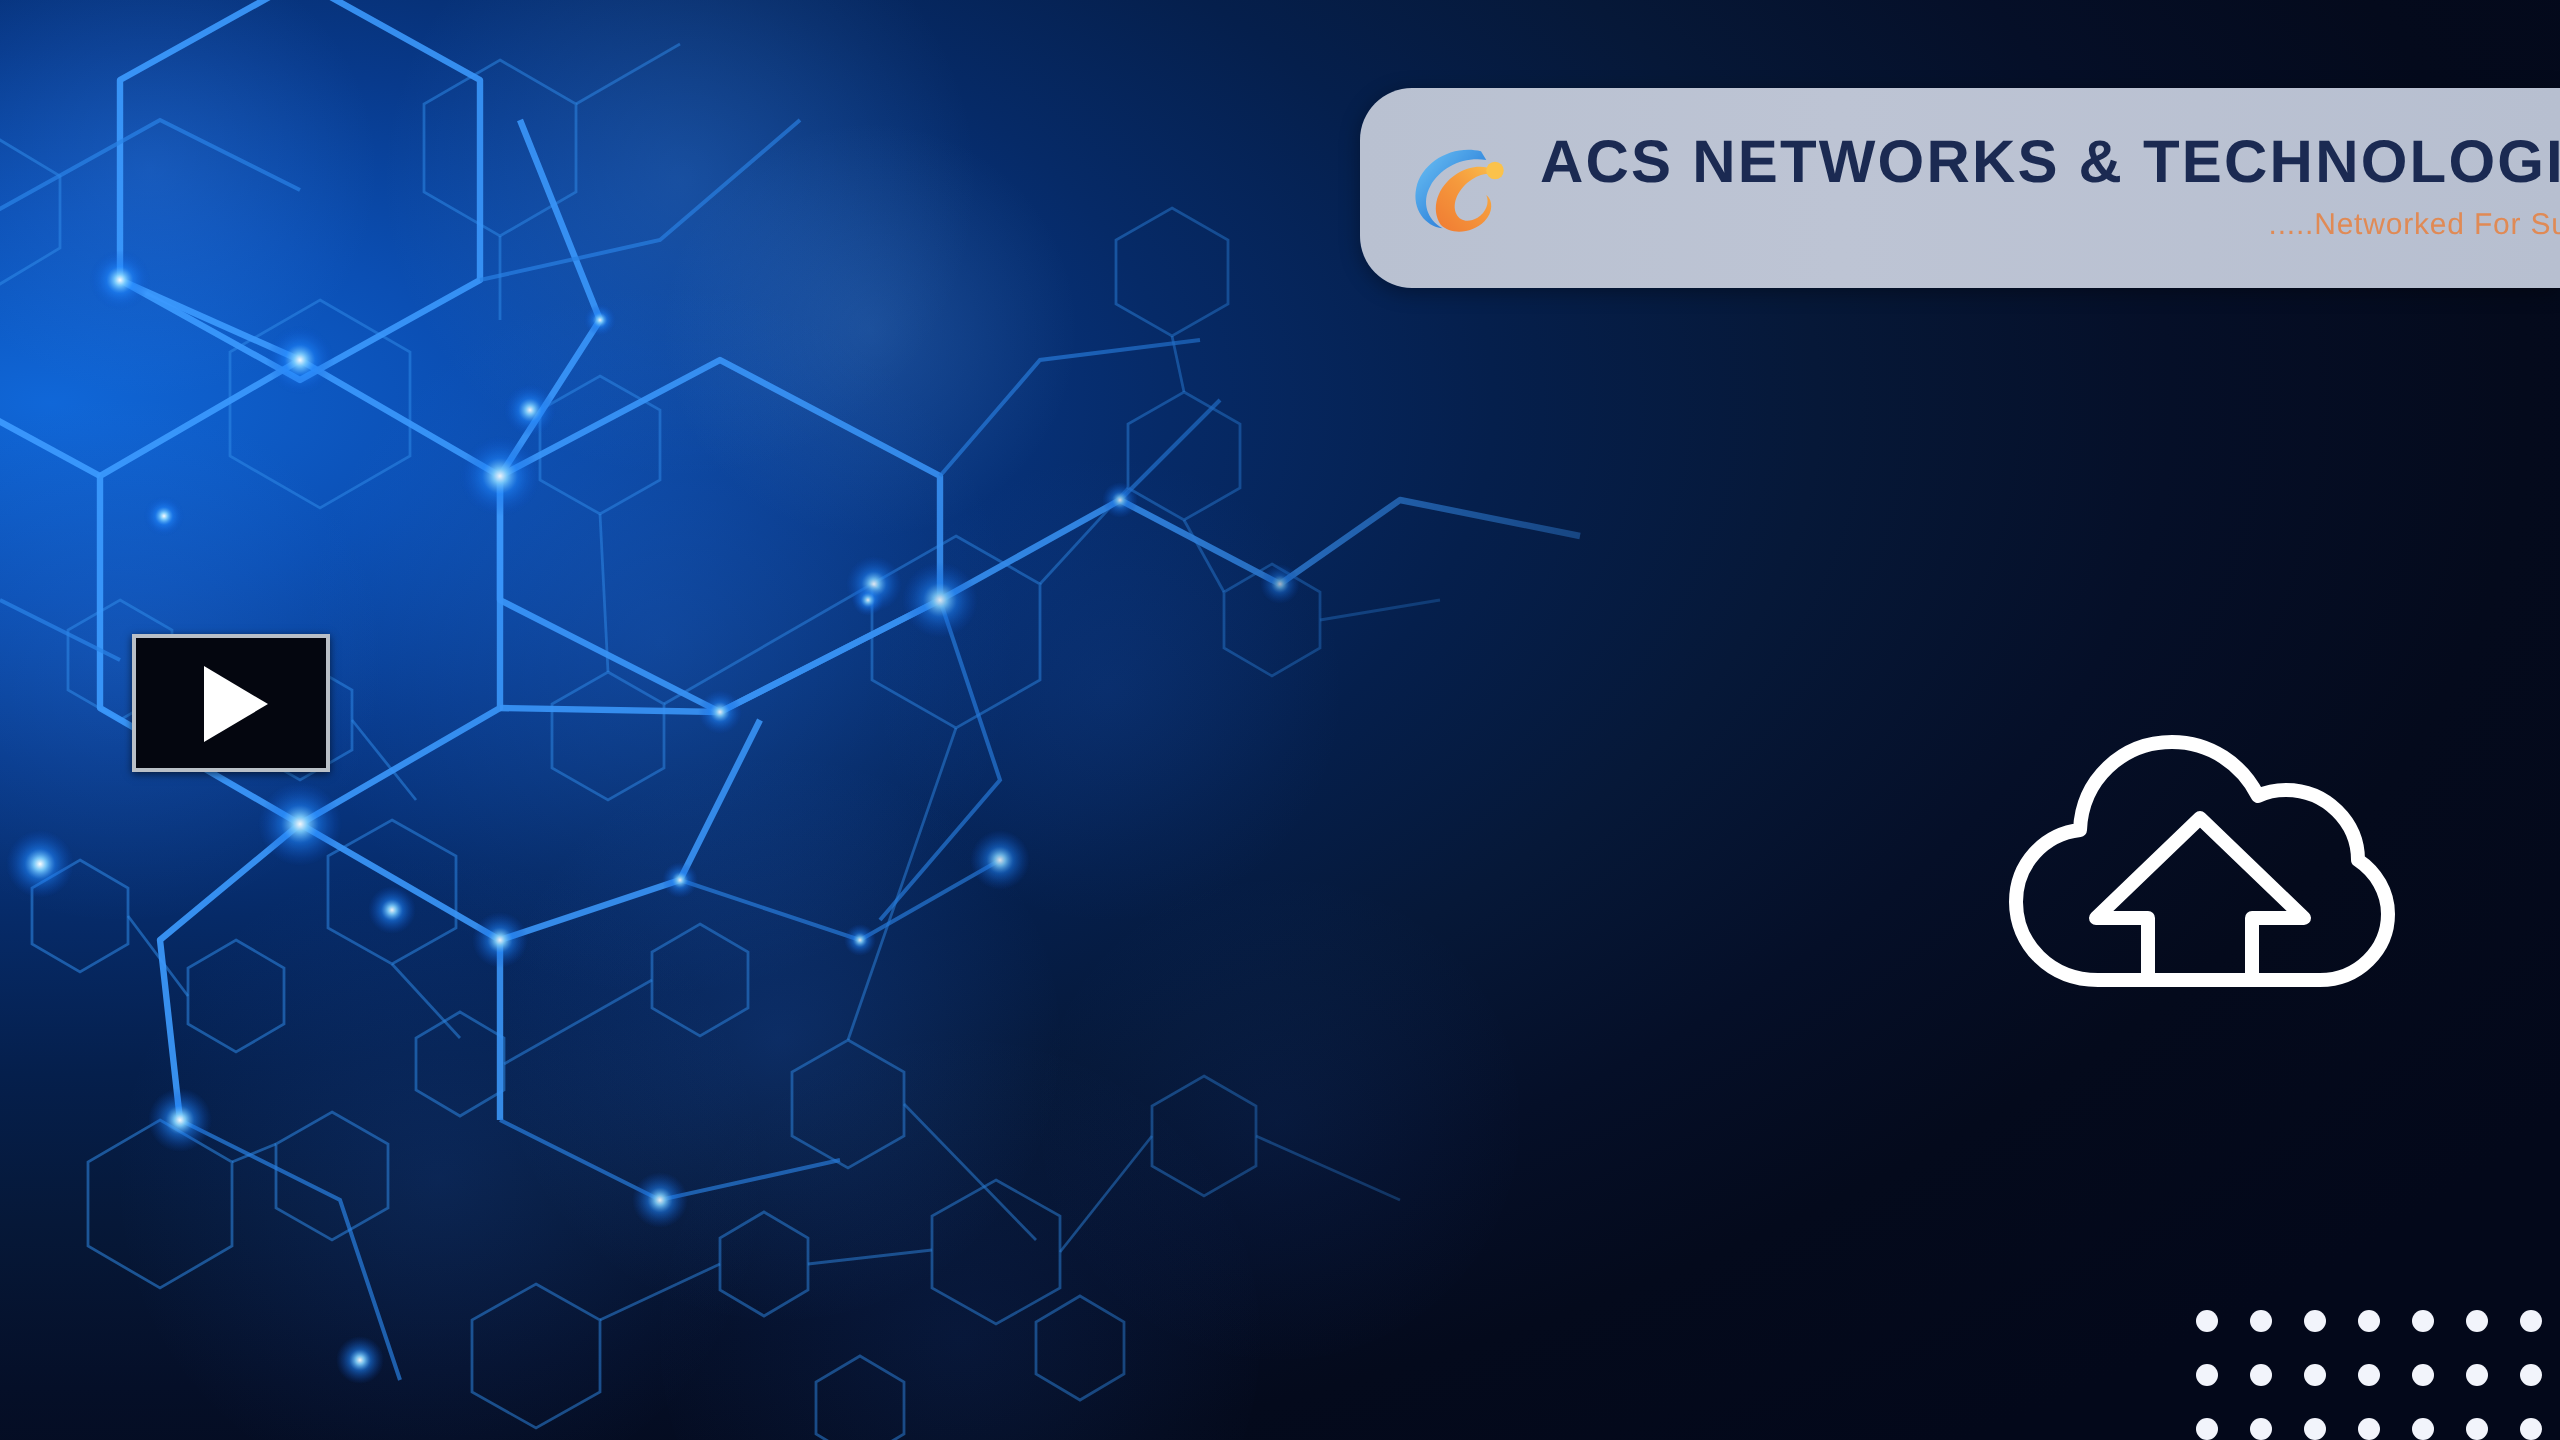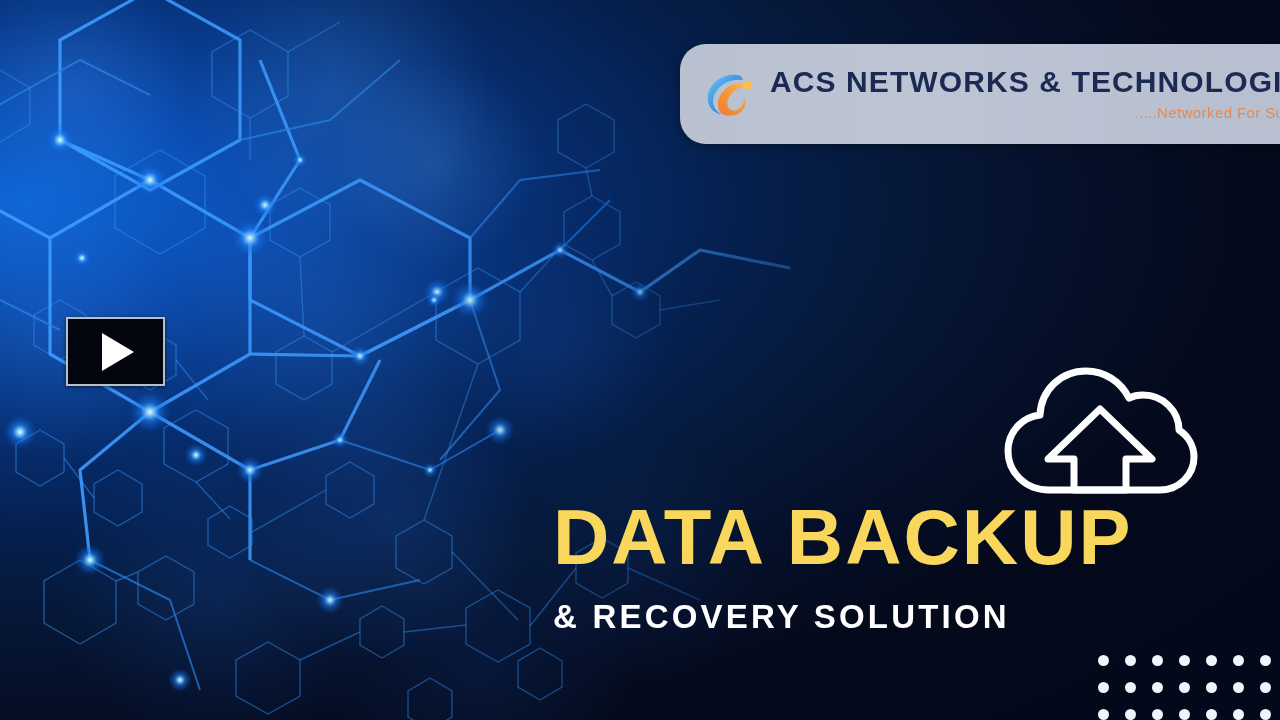--- a/index.html
+++ b/index.html
@@ -254,24 +254,20 @@
     <div id="play-triangle"></div>
   </div>
 
   <svg id="cloud-icon" viewBox="0 0 200 136">
     <path d="M49,130 C25,130 8,112 8,91 C8,72 22,57 40,55 C41,30 61,11 86,11
              C105,11 121,22 129,38 C133,36 138,35 143,35 C163,35 179,51 179,70
              C188,76 194,86 194,97 C194,115 179,130 160,130 Z" fill="none" stroke="#ffffff" stroke-width="7" stroke-linejoin="round" stroke-linecap="round"></path>
     <path d="M100,49 L152,99 L126,99 L126,130 L74,130 L74,99 L48,99 Z" fill="none" stroke="#ffffff" stroke-width="7" stroke-linejoin="round" stroke-linecap="round"></path>
   </svg>
 
-  <div id="headline-block">
-    <div id="title-main">DATA BACKUP</div>
-    <div id="title-sub">&amp; RECOVERY SOLUTION</div>
-  </div>
 
   <div id="dot-grid" style="grid-template-columns: repeat(7, 27px);">
       <div class="grid-dot" style="background: rgb(242, 244, 251);"></div>
       <div class="grid-dot" style="background: rgb(242, 244, 251);"></div>
       <div class="grid-dot" style="background: rgb(242, 244, 251);"></div>
       <div class="grid-dot" style="background: rgb(242, 244, 251);"></div>
       <div class="grid-dot" style="background: rgb(242, 244, 251);"></div>
       <div class="grid-dot" style="background: rgb(242, 244, 251);"></div>
       <div class="grid-dot" style="background: rgb(242, 244, 251);"></div>
       <div class="grid-dot" style="background: rgb(242, 244, 251);"></div>

